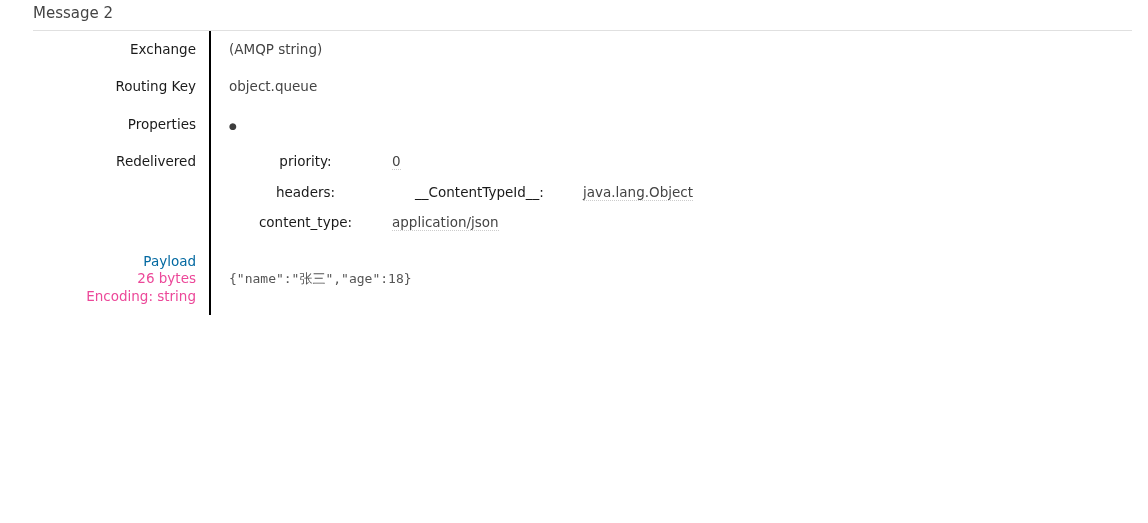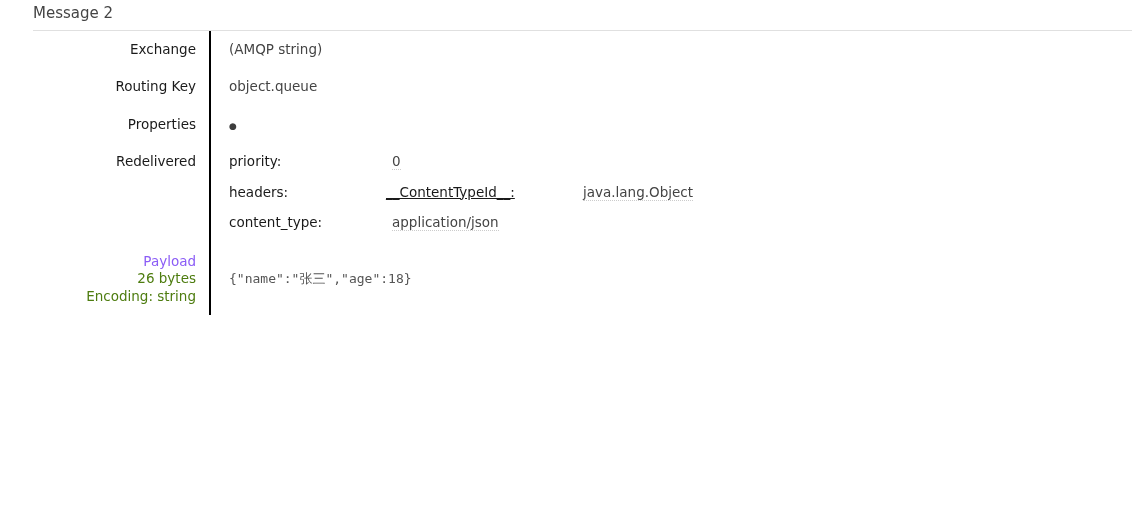--- a/index.html
+++ b/index.html
@@ -45,42 +45,42 @@
   }
   table.facts > tbody > tr > td {
     vertical-align: top;
     color: #444444;
     padding: 10px 0 10px 18px;
   }
   td.props-cell { padding-top: 4px !important; padding-bottom: 4px !important; }
 
   table.mini { border-collapse: collapse; }
   table.mini th {
-    text-align: left;
+    text-align: center;
     vertical-align: top;
     font-weight: normal;
     color: #1a1a1a;
     white-space: nowrap;
     min-width: 157px;
     padding: 6px 4px 7px 0;
   }
   table.mini td {
     vertical-align: top;
     color: #444444;
     padding: 6px 0 7px 6px;
   }
   table.mini td.nested-cell { padding: 0; }
-  table.mini.nested th { min-width: 191px; text-decoration: underline; }
+  table.mini.nested th { min-width: 191px; }
 
   .dval { border-bottom: 1px dotted #cccccc; }
 
   .bullet { font-size: 9px; color: #3d3d3d; }
 
-  th.payload-th div.black { color: #8b5cf6; }
-  th.payload-th div.muted { color: #4d7c0f; }
+  th.payload-th div.black { color: #0369a1; }
+  th.payload-th div.muted { color: #ec4899; }
   td.payload-td { vertical-align: middle !important; }
   .mono {
     font-family: "DejaVu Sans Mono", "Liberation Mono", monospace;
     font-size: 13px;
     color: #555555;
   }
 </style>
 </head>
 <body>
 

